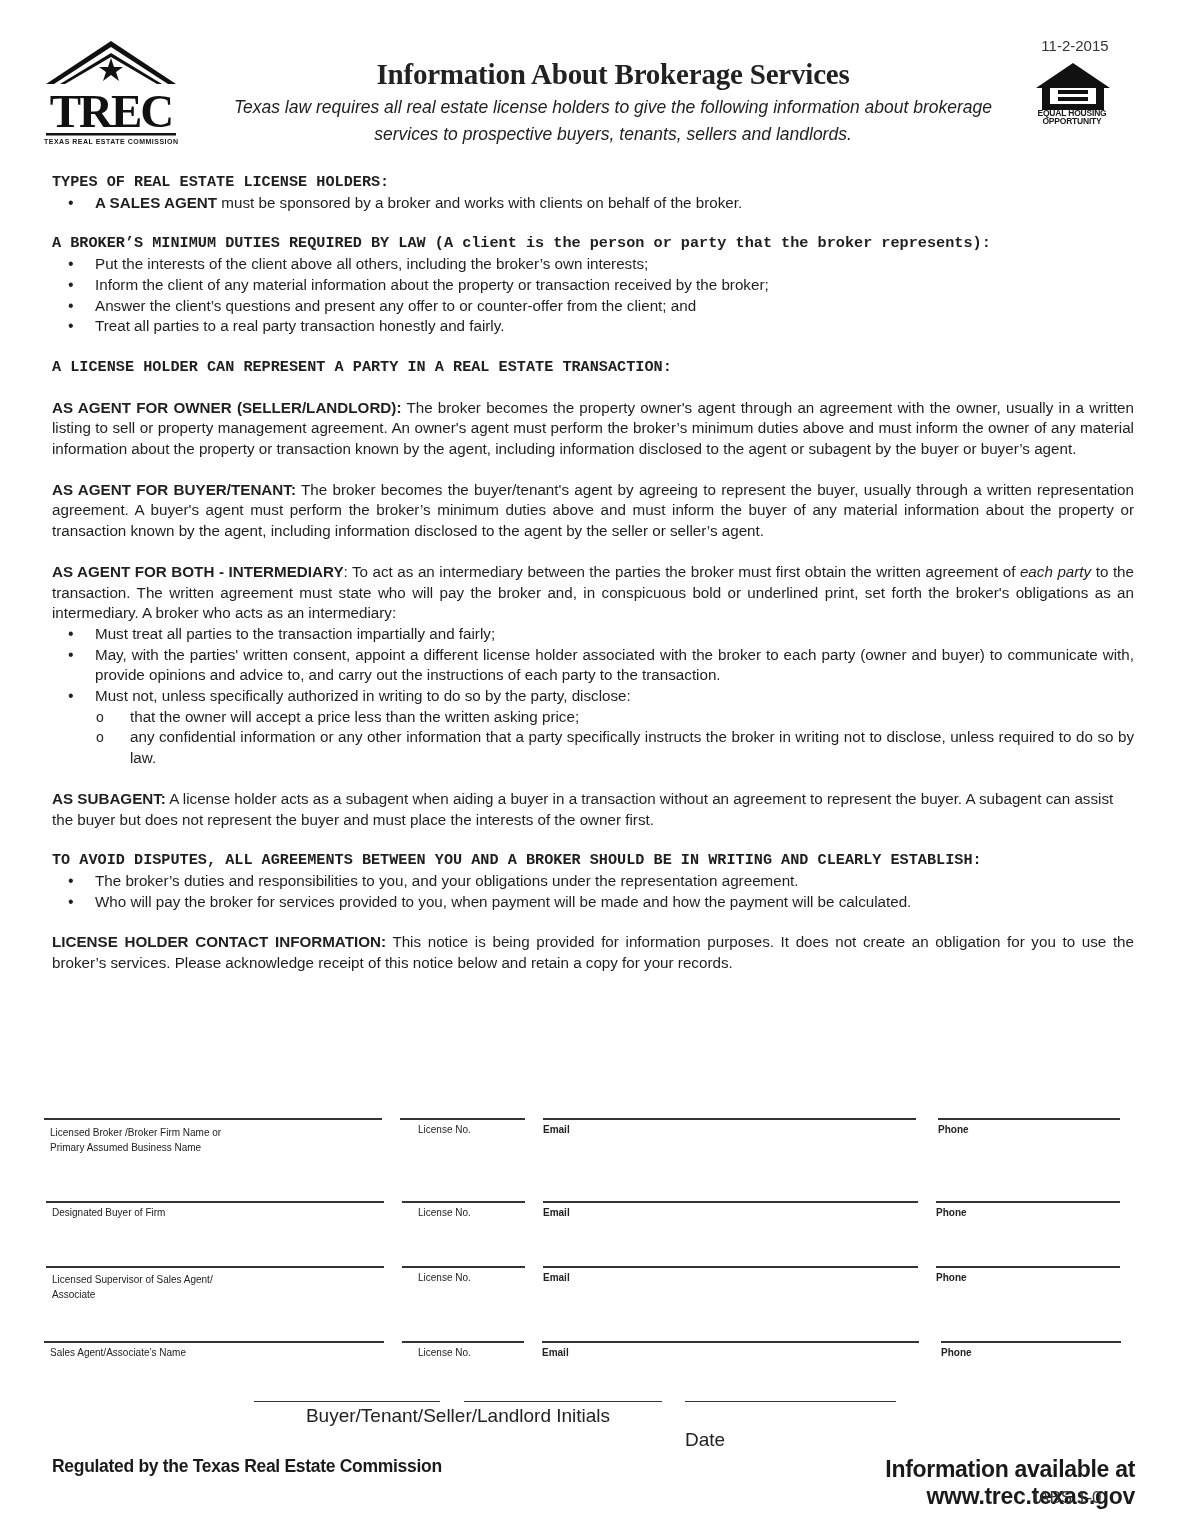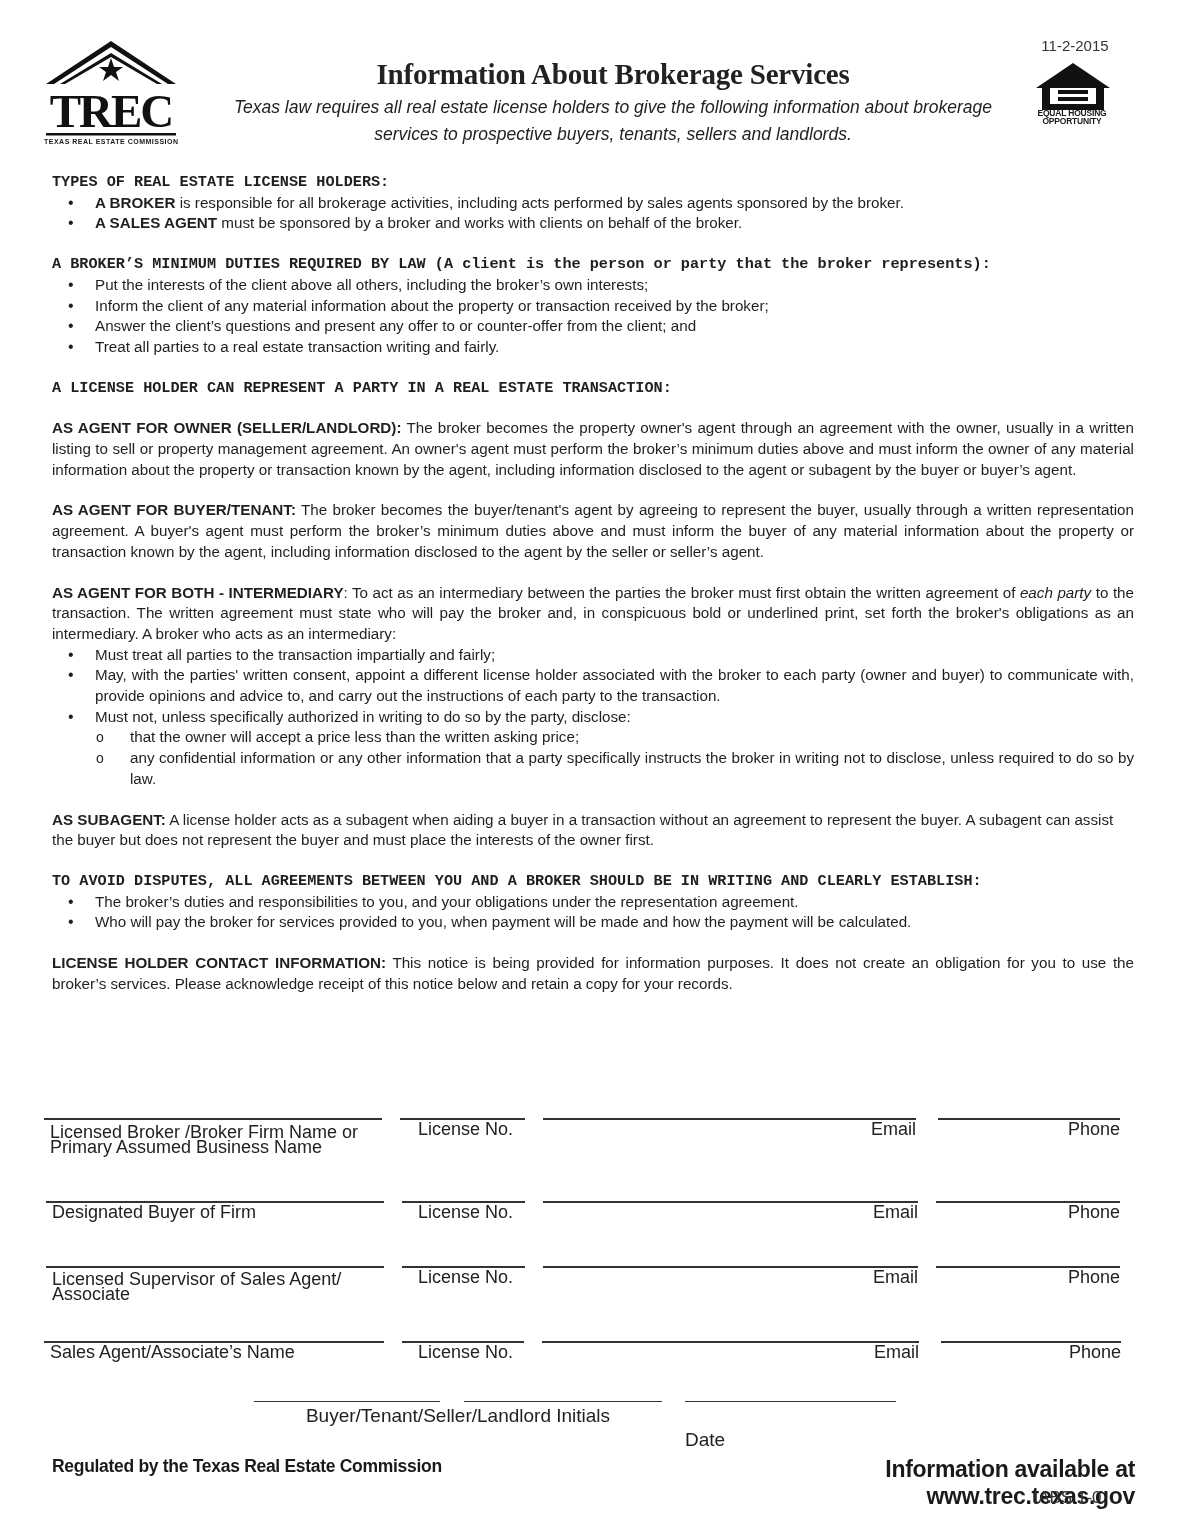--- a/index.html
+++ b/index.html
@@ -27,22 +27,22 @@
   .justify { text-align: justify; }
   ul.bullets { list-style: none; margin: 0; padding: 0; }
   ul.bullets > li { position: relative; padding-left: 43px; }
   ul.bullets > li::before { content: "\2022"; position: absolute; left: 16px; top: 0; font-size: 16px; }
   ul.sub { list-style: none; margin: 0; padding: 0; }
   ul.sub > li { position: relative; padding-left: 78px; }
   ul.sub > li::before { content: "o"; position: absolute; left: 44px; top: 0; font-size: 14px; }
 
   
   .sigline { position: absolute; border-top: 2px solid #333; height: 0; }
-  .siglabel { position: absolute; font-size: 18px; line-height: 15px; color: #222; }
-  .center { text-align: right; }
+  .siglabel { position: absolute; font-size: 10px; line-height: 15px; color: #222; }
+  .center { text-align: left; font-weight: bold; }
   .ack-label { position: absolute; font-size: 19px; color: #222; }
 
   
   #footer-left { left: 52px; top: 1456px; font-weight: bold; font-size: 17.5px; letter-spacing: -0.3px; }
   #footer-right { left: 700px; top: 1456px; width: 435px; text-align: right; font-weight: bold; font-size: 23px; letter-spacing: -0.3px; }
   #form-id { left: 1000px; top: 1488px; width: 135px; text-align: center; font-size: 17px; color: #333; }
 </style>
 </head>
 <body>
 
@@ -70,32 +70,31 @@
 </div>
 
 <div id="title" class="abs">Information About Brokerage Services</div>
 <div id="subtitle" class="abs">Texas law requires all real estate license holders to give the following information about brokerage services to prospective buyers, tenants, sellers and landlords.</div>
 
 <div id="content" class="abs">
 
   <div class="section">
     <div class="heading">TYPES OF REAL ESTATE LICENSE HOLDERS:</div>
     <ul class="bullets">
-      <li><b>A BROKER</b><span> is responsible for all brokerage activities, including acts performed by sales agents sponsored by the broker.</span></li>
       <li><b>A SALES AGENT</b><span> must be sponsored by a broker and works with clients on behalf of the broker.</span></li>
     </ul>
   </div>
 
   <div class="section">
     <div class="heading">A BROKER’S MINIMUM DUTIES REQUIRED BY LAW (A client is the person or party that the broker represents):</div>
     <ul class="bullets">
       <li>Put the interests of the client above all others, including the broker’s own interests;</li>
       <li>Inform the client of any material information  about the property or transaction received by the broker;</li>
       <li>Answer the client’s questions and present any offer to or counter-offer from the client; and</li>
-      <li>Treat all parties to a real estate transaction writing and fairly.</li>
+      <li>Treat all parties to a real party transaction honestly and fairly.</li>
     </ul>
   </div>
 
   <div class="section">
     <div class="heading">A LICENSE HOLDER CAN REPRESENT A PARTY IN A REAL ESTATE TRANSACTION:</div>
   </div>
 
   <div class="section justify">
     <b>AS AGENT FOR OWNER (SELLER/LANDLORD):</b><span>  The broker becomes the property owner's agent through an agreement with the owner, usually in a written listing to sell or property management agreement. An owner's agent must perform the broker’s minimum duties above and must inform the owner of any material information about the property or transaction known by the agent, including information disclosed to the agent or subagent by the buyer or buyer’s agent.</span>
   </div>

